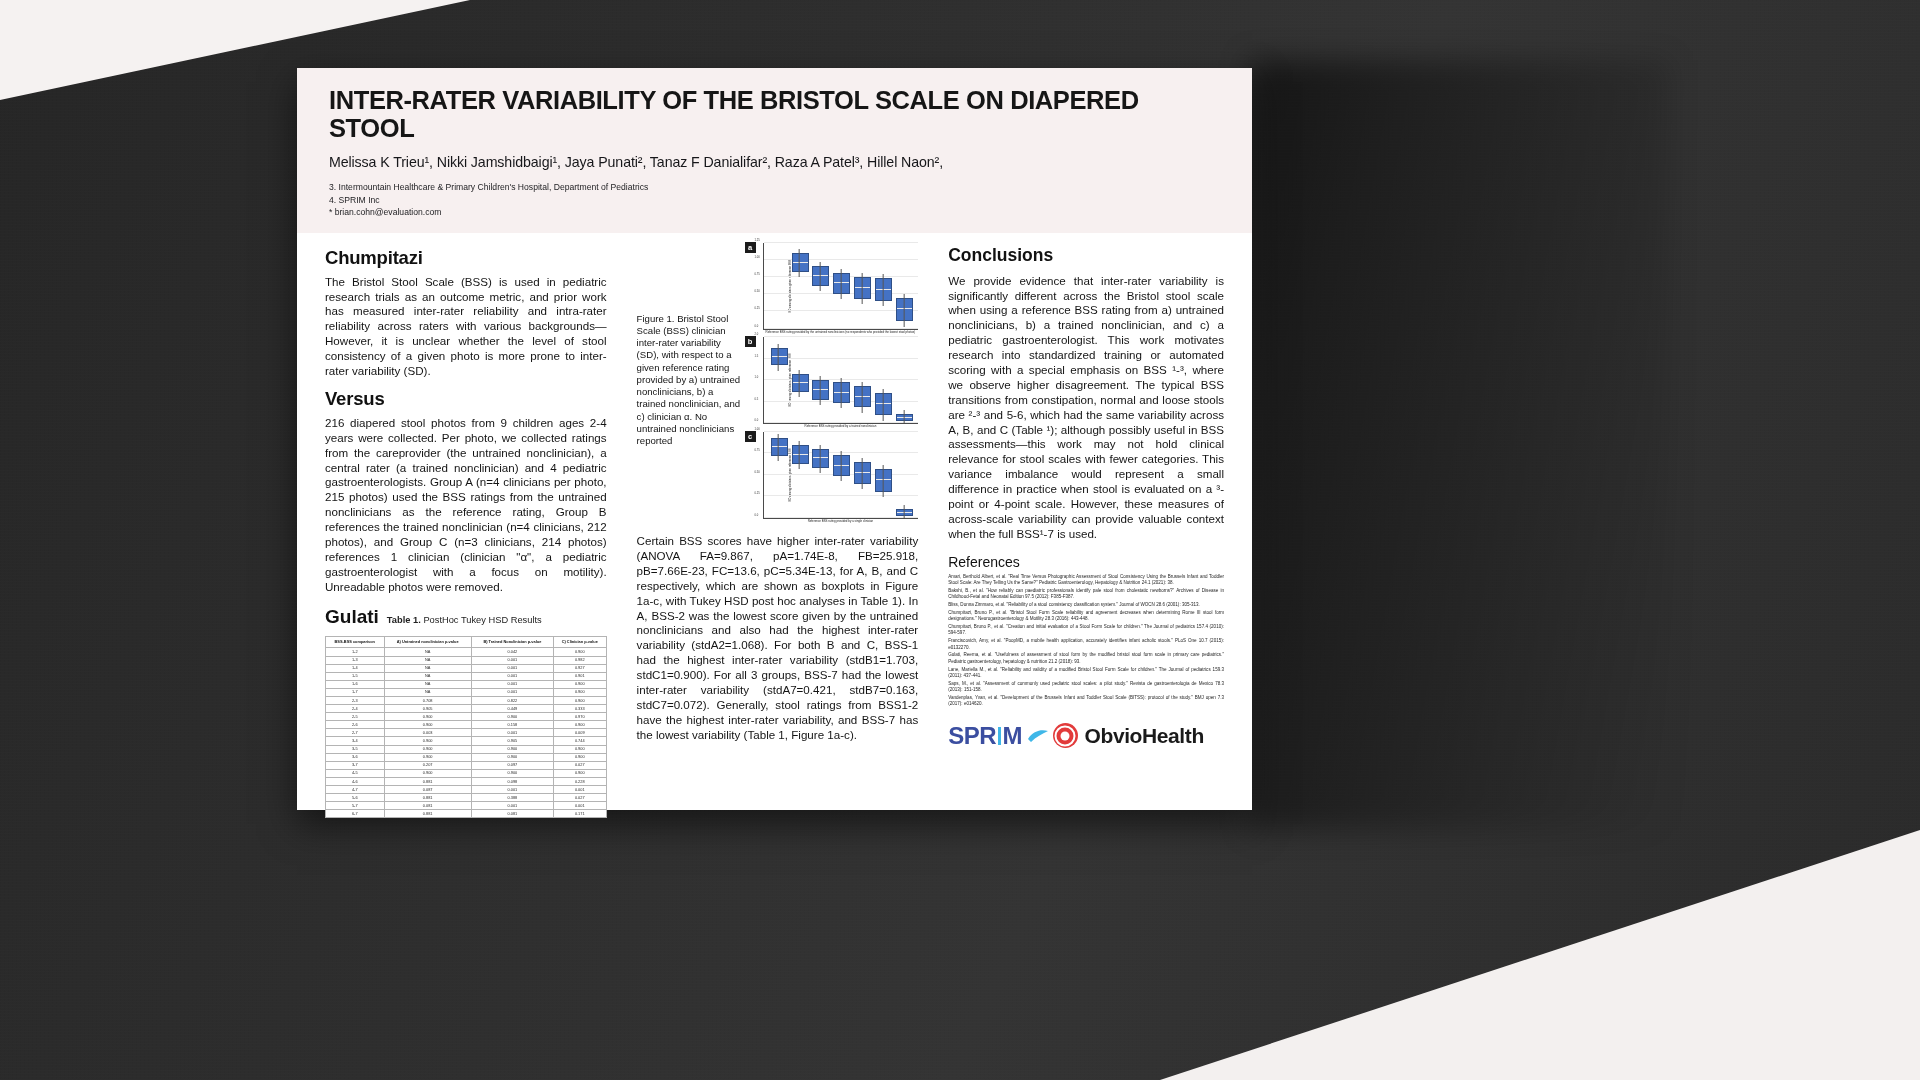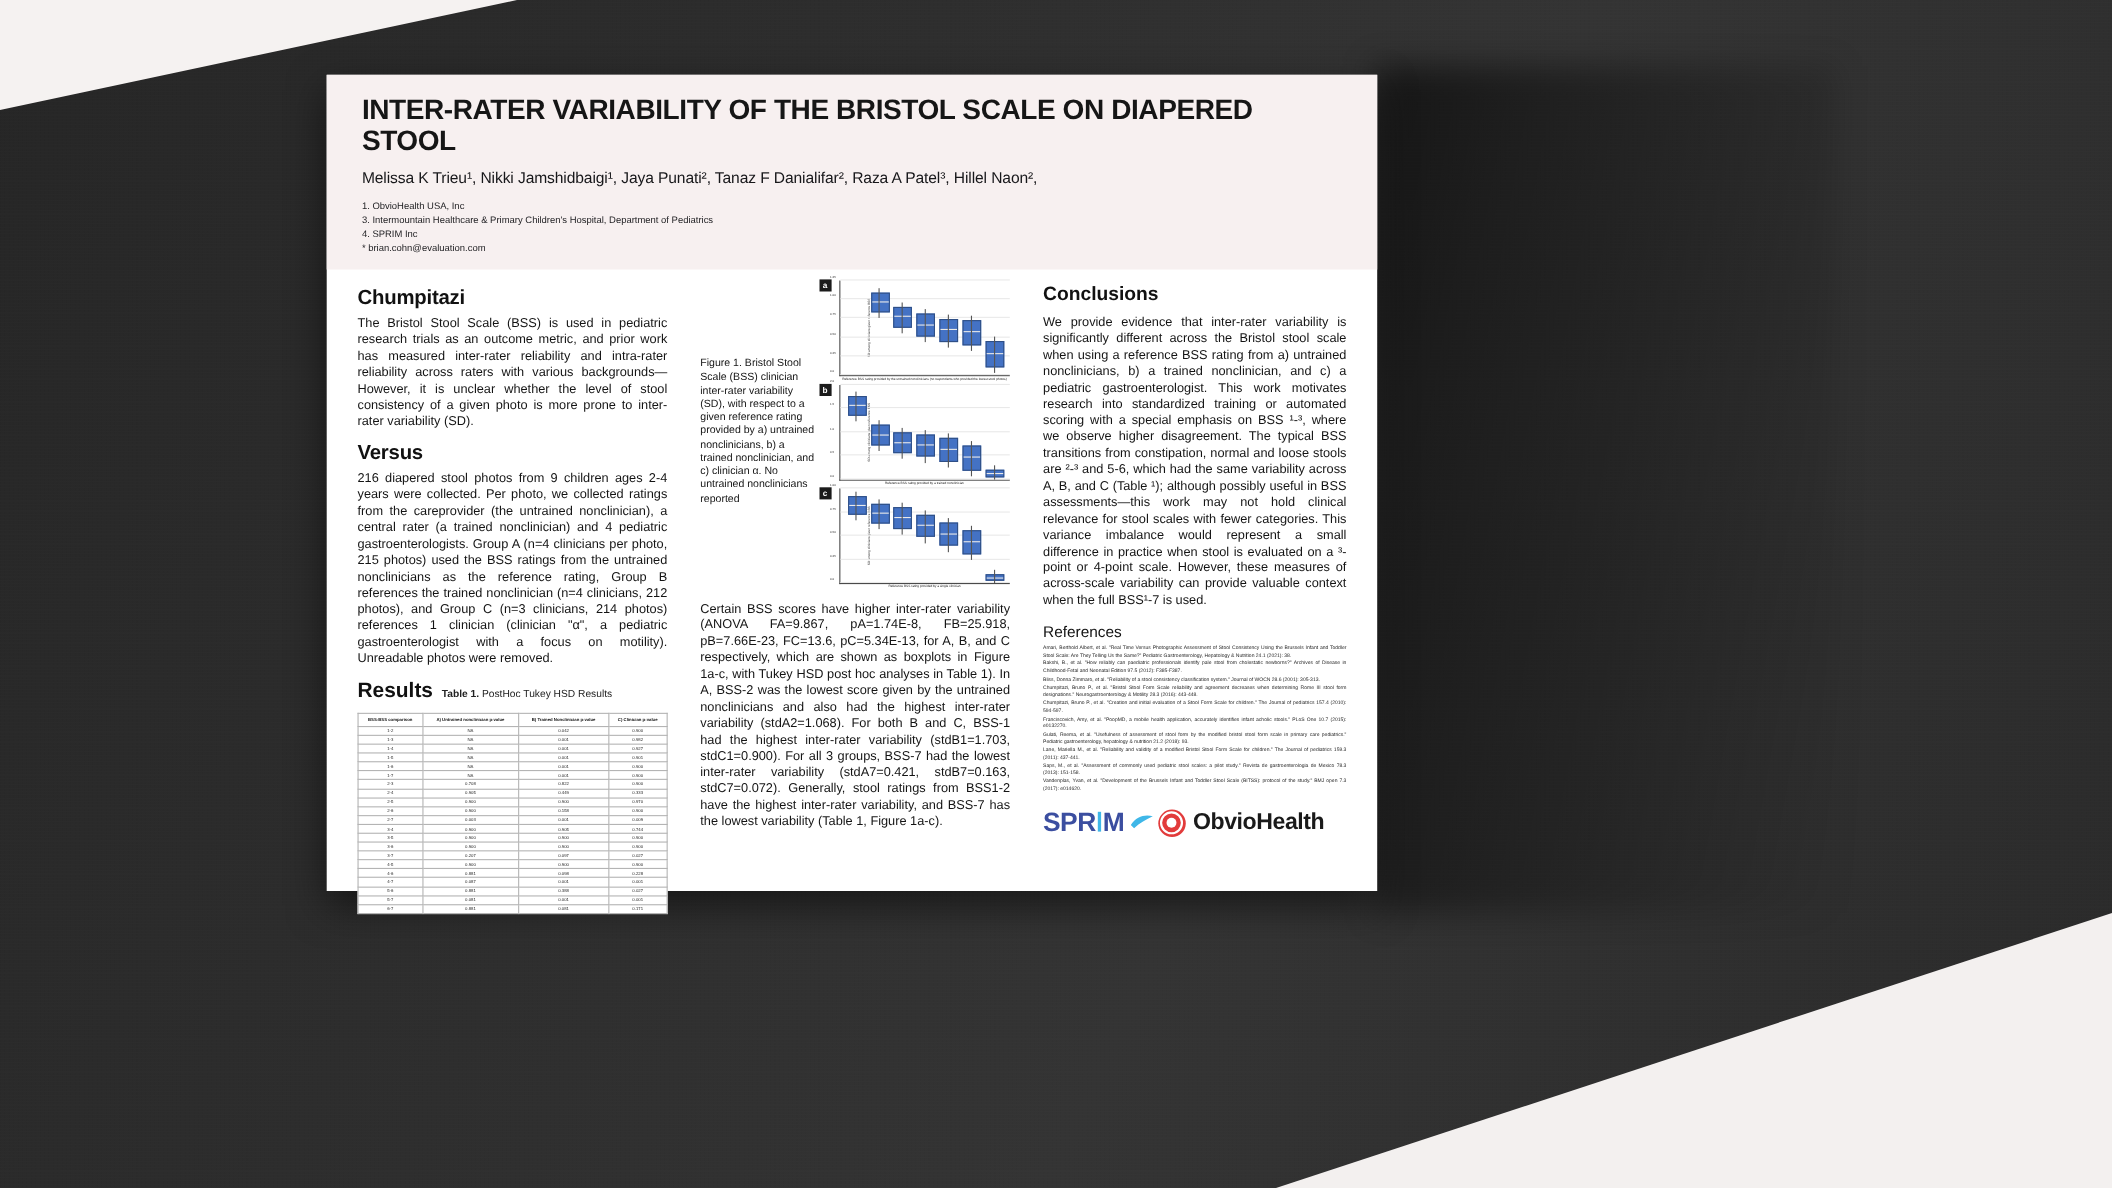--- a/index.html
+++ b/index.html
@@ -111,38 +111,37 @@
   <div class="shadow-cast"></div>
 
   <div id="poster">
 
     <div class="header">
       <div class="ptitle">INTER-RATER VARIABILITY OF THE BRISTOL SCALE ON DIAPERED STOOL</div>
       <div class="pauthors">
         <div>Melissa K Trieu¹, Nikki Jamshidbaigi¹, Jaya Punati², Tanaz F Danialifar², Raza A Patel³, Hillel Naon²,</div>
       </div>
       <div class="paffil">
-        <div>1. ObvioHealth USA, Inc</div>
         <div>3. Intermountain Healthcare &amp; Primary Children's Hospital, Department of Pediatrics</div>
         <div>4. SPRIM Inc</div>
         <div>* brian.cohn@evaluation.com</div>
       </div>
     </div>
 
     <div class="cols">
 
       <div class="col col-l">
         <h2 class="sec">Chumpitazi</h2>
         <p class="body">The Bristol Stool Scale (BSS) is used in pediatric research trials as an outcome metric, and prior work has measured inter-rater reliability and intra-rater reliability across raters with various backgrounds—However, it is unclear whether the level of stool consistency of a given photo is more prone to inter-rater variability (SD).</p>
 
         <h2 class="sec">Versus</h2>
         <p class="body">216 diapered stool photos from 9 children ages 2-4 years were collected. Per photo, we collected ratings from the careprovider (the untrained nonclinician), a central rater (a trained nonclinician) and 4 pediatric gastroenterologists. Group A (n=4 clinicians per photo, 215 photos) used the BSS ratings from the untrained nonclinicians as the reference rating, Group B references the trained nonclinician (n=4 clinicians, 212 photos), and Group C (n=3 clinicians, 214 photos) references 1 clinician (clinician "α", a pediatric gastroenterologist with a focus on motility). Unreadable photos were removed.</p>
 
         <div class="res-row">
-          <h2 class="sec-res">Results</h2>
+          <h2 class="sec-res">Gulati</h2>
           <div class="tcap">
             <b>Table 1.</b>
             <span>PostHoc Tukey HSD Results</span>
           </div>
         </div>
 
         <table class="rtable">
           <thead>
             <tr id="thead-row">
                 <th>BSS-BSS comparison</th>

